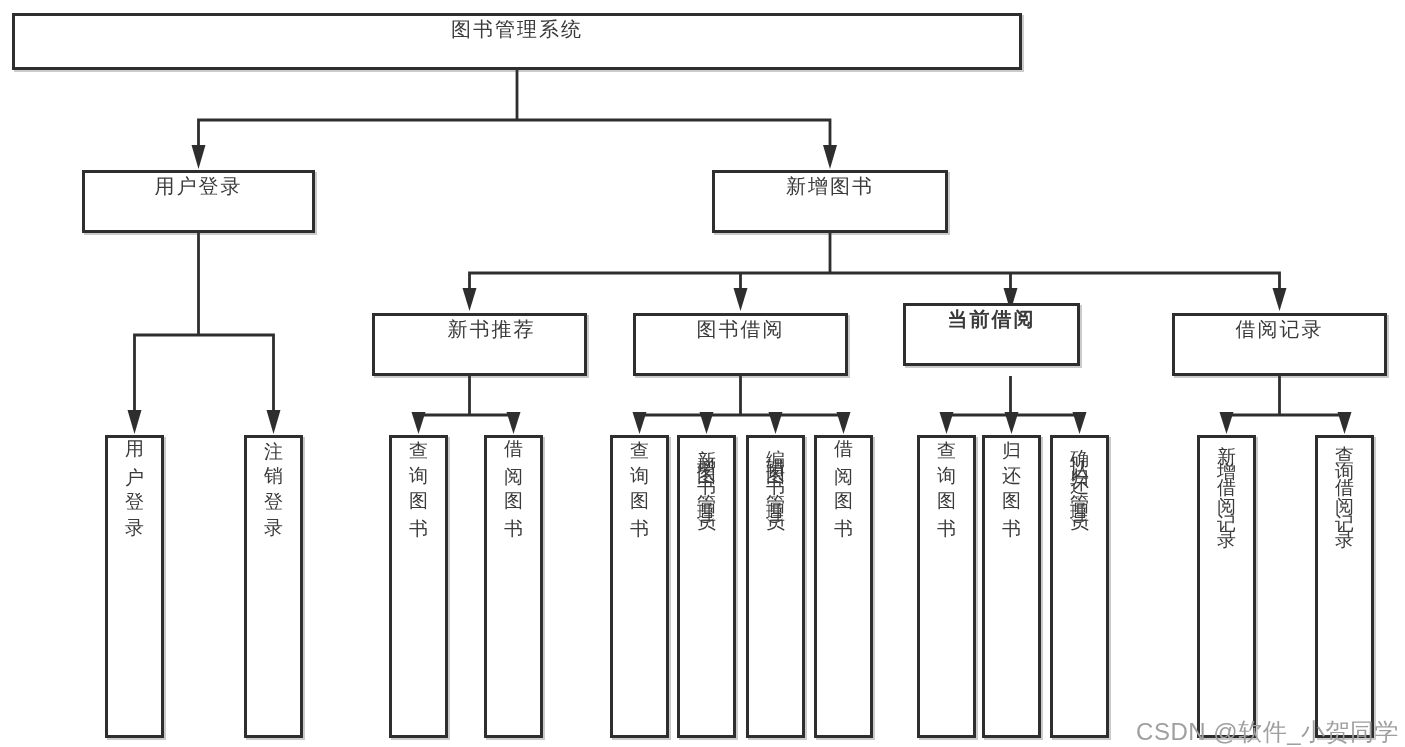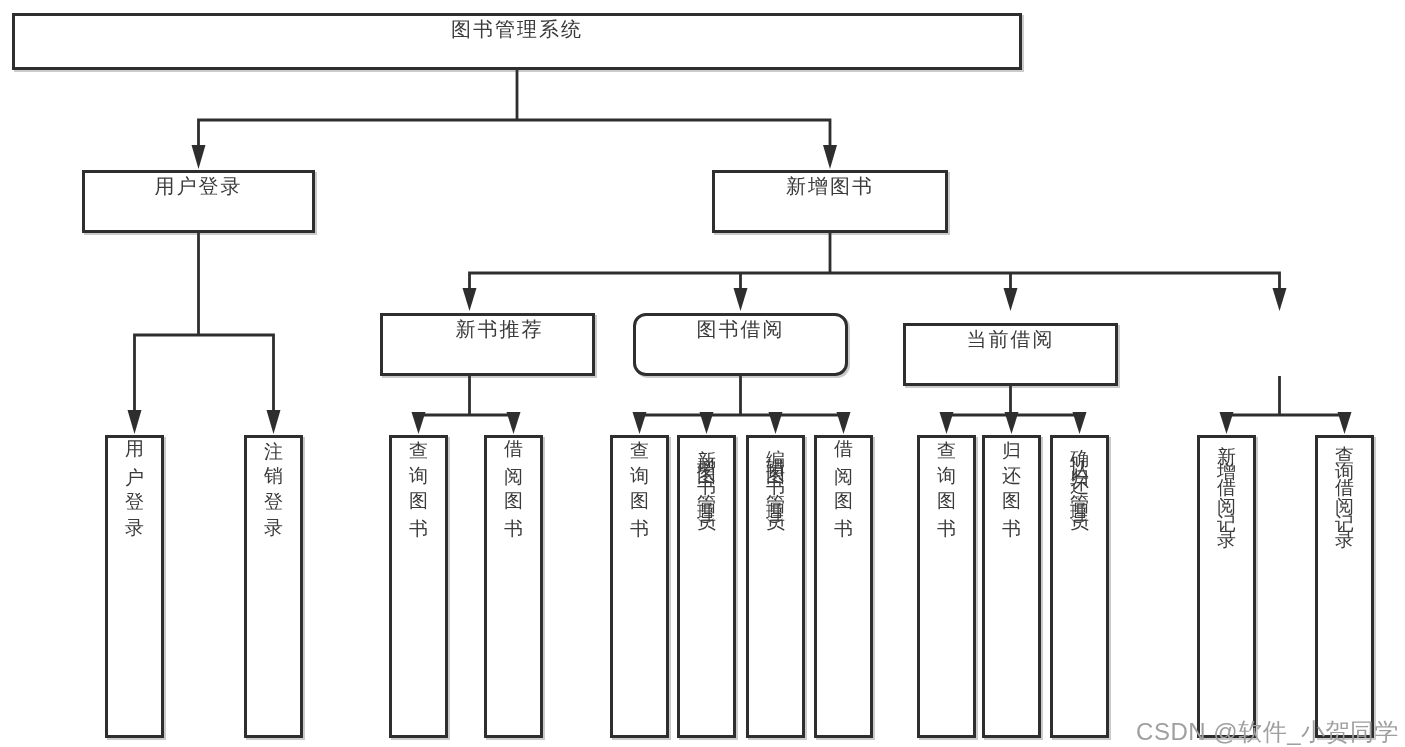--- a/index.html
+++ b/index.html
@@ -96,28 +96,31 @@
     <span>图书管理系统</span>
   </div>
 
   <div class="node hnode" style="left:82px;top:170px;width:233px;height:63px;">
     <span>用户登录</span>
   </div>
   <div class="node hnode" style="left:712px;top:170px;width:236px;height:63px;">
     <span>新增图书</span>
   </div>
 
-  <div class="node hnode" style="left:380px;top:313px;width:215px;height:63px;padding-left:24px;">
+  <div class="node hnode" style="left:372px;top:313px;width:215px;height:63px;padding-left:24px;">
     <span>新书推荐</span>
   </div>
-  <div class="node hnode" style="left:633px;top:313px;width:215px;height:63px;border-radius:13px;">
+  <div class="node hnode" style="left:633px;top:313px;width:215px;height:63px;">
     <span>图书借阅</span>
   </div>
-  <div class="node hnode" style="left:903px;top:323px;width:215px;height:63px;">
+  <div class="node hnode" style="left:903px;top:303px;width:177px;height:63px;font-weight:bold;">
     <span>当前借阅</span>
+  </div>
+  <div class="node hnode" style="left:1172px;top:313px;width:215px;height:63px;">
+    <span>借阅记录</span>
   </div>
 
   <div class="node leaf" style="left:105px;">
     <span class="vtext v4">用户登录</span>
   </div>
   <div class="node leaf" style="left:244px;">
     <span class="vtext v4">注销登录</span>
   </div>
 
   <div class="node leaf" style="left:389px;">

